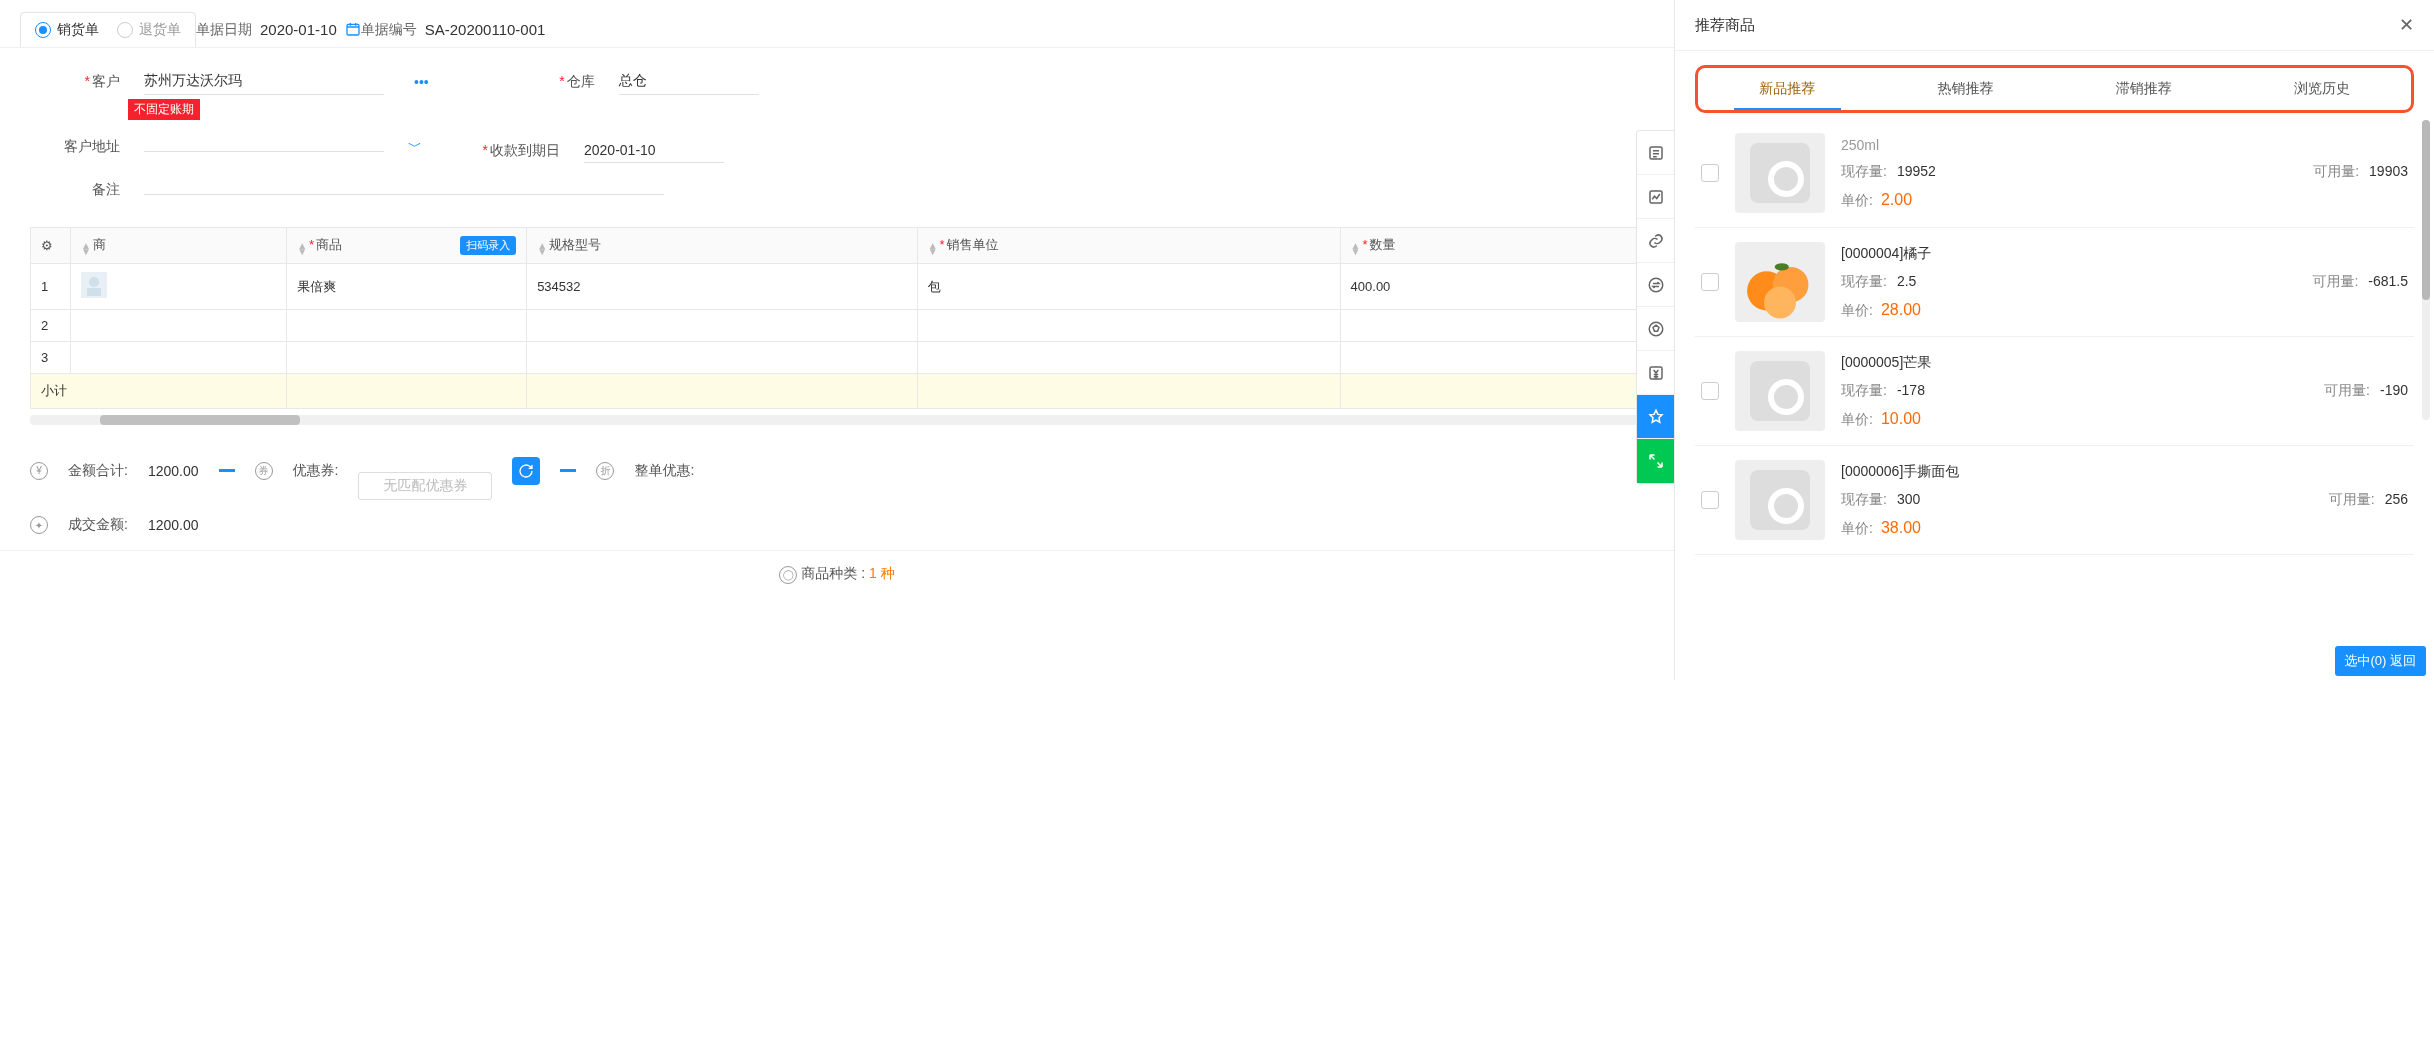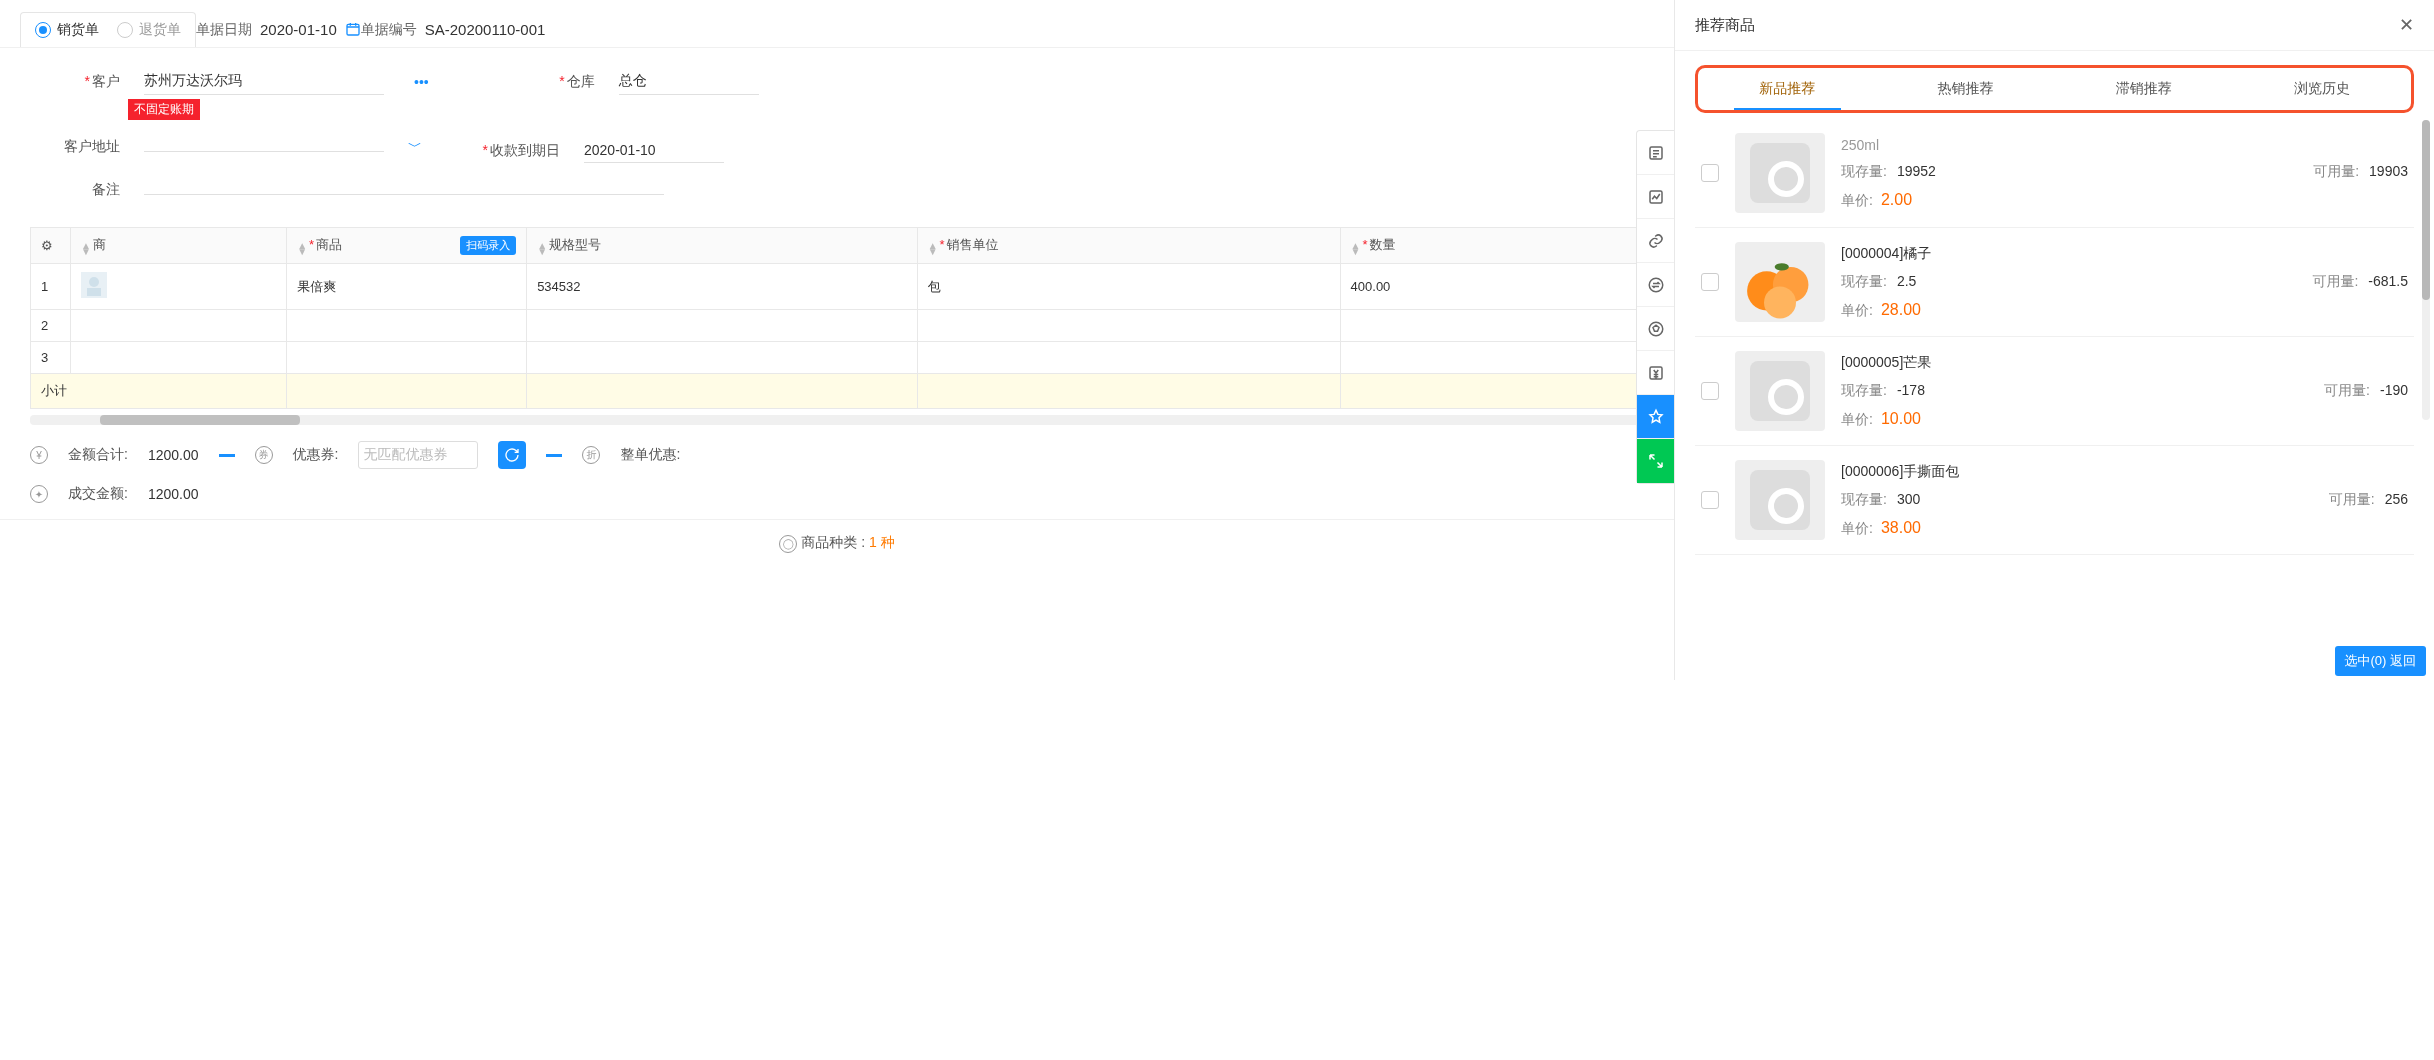--- a/index.html
+++ b/index.html
@@ -30,21 +30,21 @@
 .data-table th { background: #fafafa; font-weight: normal; color: #555; position: relative; }
 .gear-cell { width: 40px; text-align: center; }
 .sort-ic { color: #bbb; font-size: 10px; display: inline-flex; flex-direction: column; line-height: 6px; margin-right: 2px; }
 .scan-badge { background: #1890ff; color: #fff; font-size: 11px; padding: 2px 6px; border-radius: 3px; float: right; }
 .subtotal-row td { background: #fffce6; }
 .hscroll { height: 10px; background: #f0f0f0; margin: 6px 30px 0; border-radius: 4px; position: relative; }
 .hscroll-thumb { position: absolute; left: 70px; width: 200px; height: 10px; background: #c0c0c0; border-radius: 4px; }
 .totals { padding: 16px 30px; display: flex; flex-wrap: wrap; gap: 20px; align-items: center; color: #555; }
 .totals .amt { color: #333; font-weight: 500; }
 .dash { width: 16px; height: 3px; background: #1890ff; display: inline-block; }
-.coupon-input { border: 1px solid #ddd; padding: 4px 4px; color: #bbb; border-radius: 3px; min-width: 120px; }
+.coupon-input { border: 1px solid #ddd; padding: 4px 24px; color: #bbb; border-radius: 3px; min-width: 120px; margin-top: 31px; }
 .refresh-btn { width: 28px; height: 28px; background: #1890ff; border-radius: 4px; display: inline-flex; align-items: center; justify-content: center; color: #fff; }
 .circ-ic { width: 18px; height: 18px; border: 1px solid #999; border-radius: 50%; display: inline-flex; align-items: center; justify-content: center; font-size: 10px; color: #999; }
 .bottom-bar { text-align: center; padding: 14px 0; color: #555; border-top: 1px solid #f0f0f0; }
 .bottom-bar .cnt { color: #ff7a00; }
 .side-toolbar { position: absolute; right: 0; top: 130px; width: 38px; background: #fff; border: 1px solid #e5e5e5; border-right: none; border-radius: 4px 0 0 4px; display: flex; flex-direction: column; }
 .side-toolbar .tool { height: 44px; display: flex; align-items: center; justify-content: center; color: #666; border-bottom: 1px solid #f0f0f0; cursor: pointer; }
 .side-toolbar .tool.star { background: #1890ff; color: #fff; }
 .side-toolbar .tool.expand { background: #00c853; color: #fff; border-bottom: none; }
 .right-panel { width: 760px; border-left: 1px solid #e8e8e8; display: flex; flex-direction: column; position: relative; }
 .rp-header { display: flex; align-items: center; justify-content: space-between; padding: 14px 20px; border-bottom: 1px solid #f0f0f0; }

